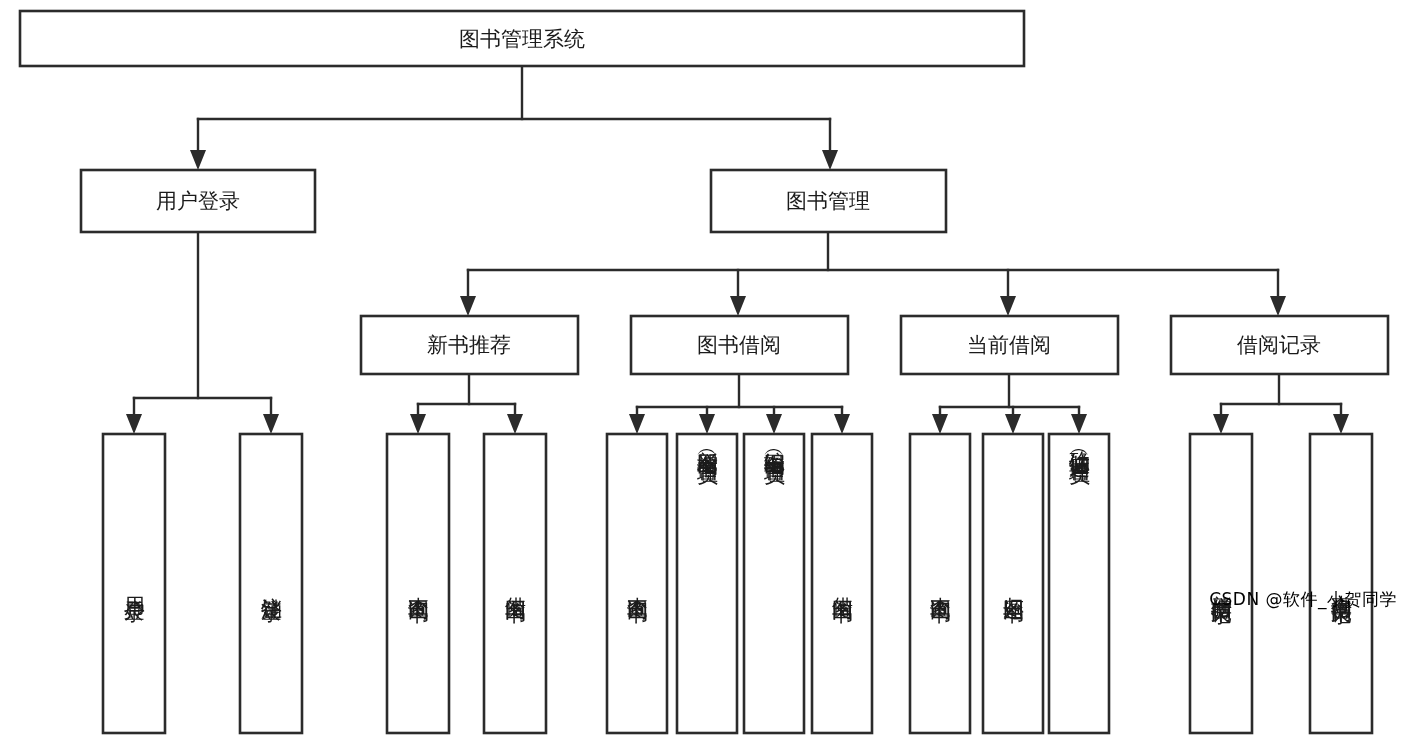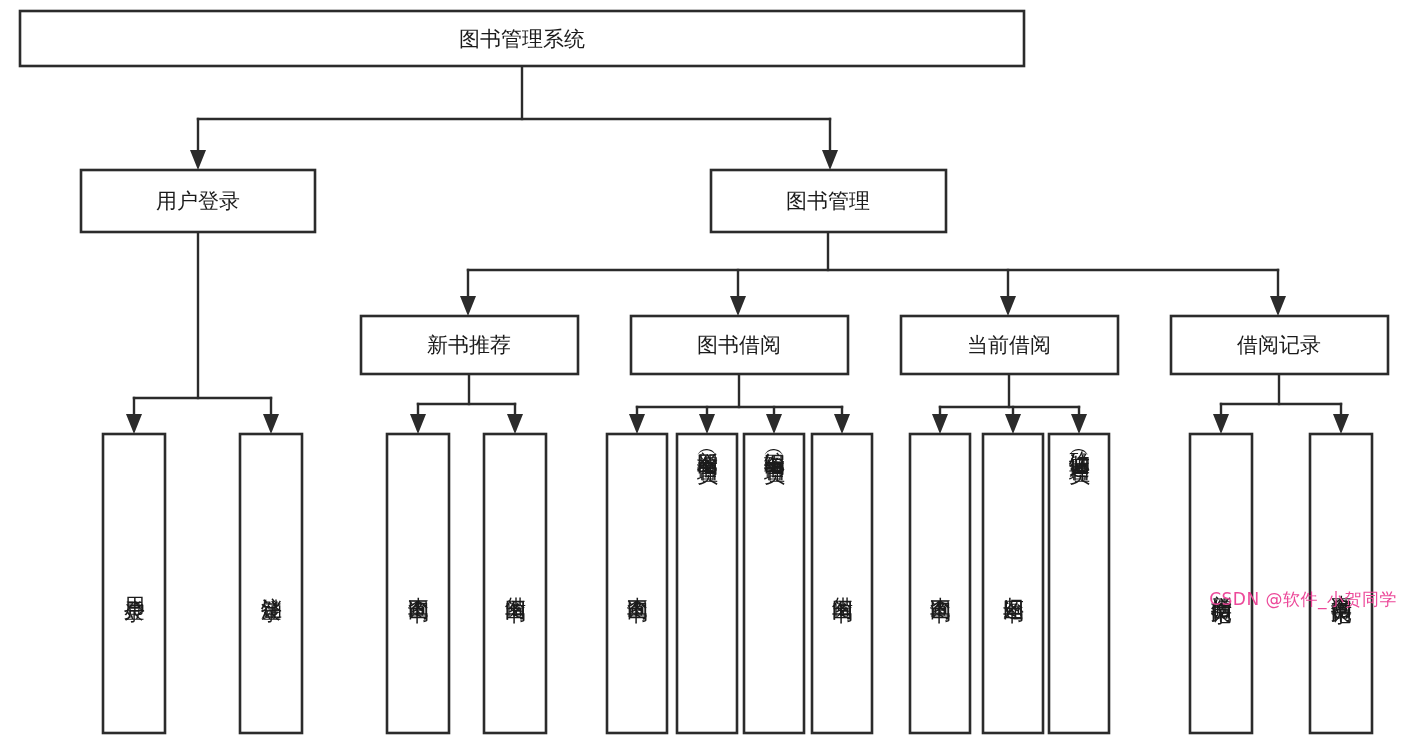--- a/index.html
+++ b/index.html
@@ -65,21 +65,21 @@
     letter-spacing: 2px;
     color: #1b1b1b;
     white-space: nowrap;
   }
   .watermark {
     position: absolute;
     right: 8px;
     bottom: 6px;
     font-family: "DejaVu Sans", "Liberation Sans", sans-serif;
     font-size: 17px;
-    color: #ec4899;
+    color: #000000;
     letter-spacing: 0.5px;
     user-select: none;
   }
 </style>
 </head>
 <body>
 
 <div id="diagram-root">
 
   <svg id="tree-svg" viewBox="0 0 1405 747">

